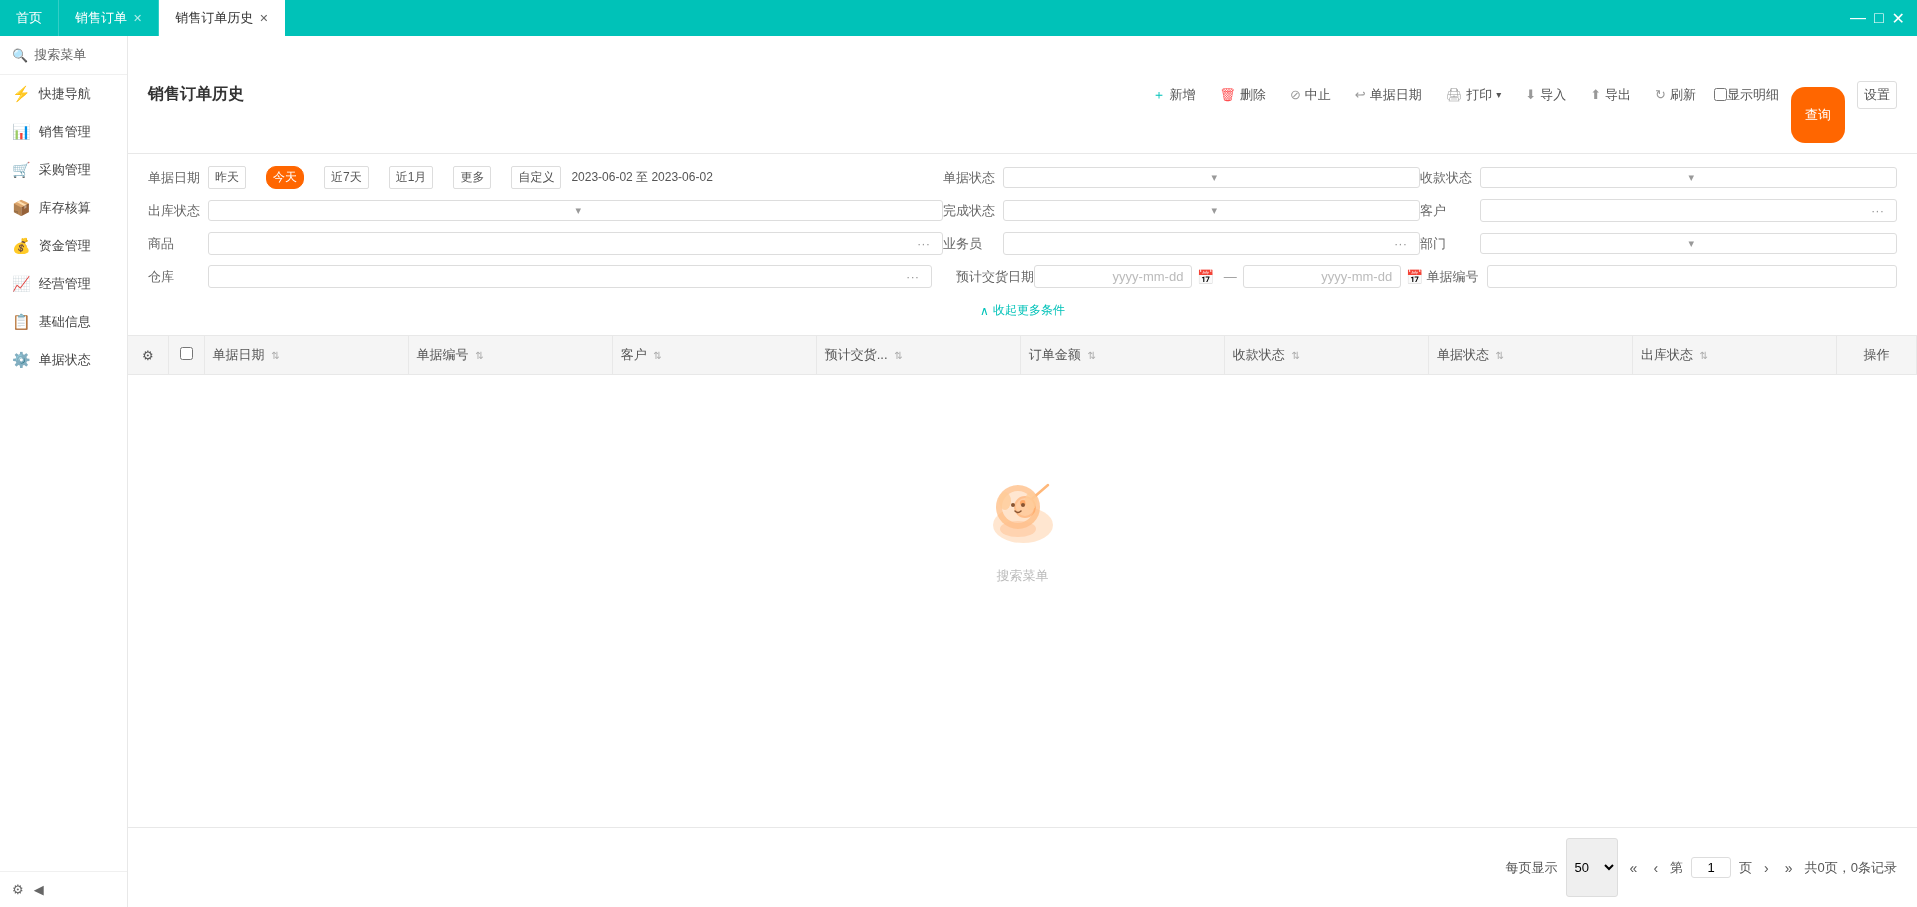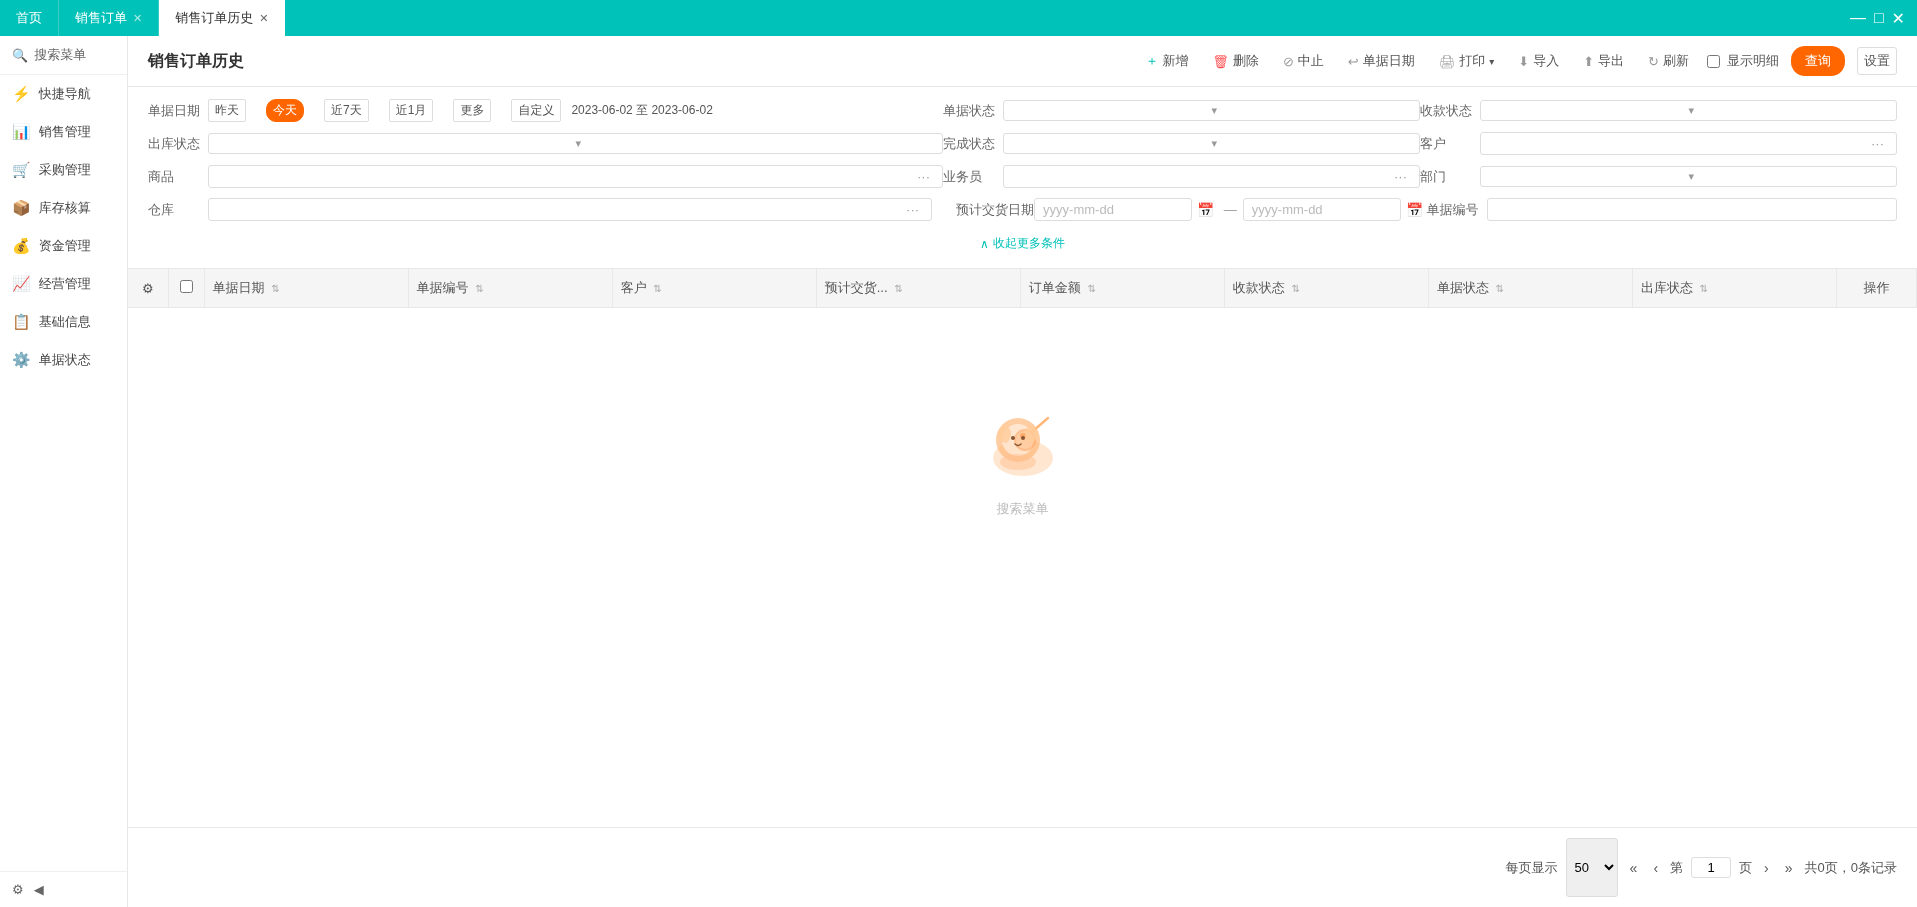--- a/index.html
+++ b/index.html
@@ -24,39 +24,39 @@
     .sidebar-footer { margin-top: auto; border-top: 1px solid #f0f0f0; display: flex; align-items: center; padding: 10px 12px; gap: 10px; }
 
     
     .content { flex: 1; display: flex; flex-direction: column; overflow: hidden; background: #f5f5f5; }
 
     
     .page-header { background: #fff; padding: 10px 20px; display: flex; align-items: center; justify-content: space-between; border-bottom: 1px solid #e8e8e8; flex-shrink: 0; }
     .page-title { font-size: 16px; font-weight: bold; color: #333; }
     .toolbar { display: flex; align-items: center; gap: 12px; }
     .toolbar-btn { display: flex; align-items: center; gap: 4px; cursor: pointer; font-size: 13px; color: #555; background: none; border: none; padding: 4px 6px; }
-    .toolbar-btn.primary { background: #ff6600; color: #fff; border-radius: 14px; padding: 6px 14px; }
-    .checkbox-label { display: flex; align-items: center; gap: 7px; font-size: 13px; color: #555; cursor: pointer; }
+    .toolbar-btn.primary { background: #ff6600; color: #fff; border-radius: 14px; padding: 19px 14px; margin-top: 41px; }
+    .checkbox-label { display: flex; align-items: center; gap: 0; font-size: 13px; color: #555; cursor: pointer; }
 
     
     .filter-area { background: #fff; padding: 12px 20px; border-bottom: 1px solid #e8e8e8; flex-shrink: 0; }
     .filter-row { display: flex; align-items: center; margin-bottom: 10px; gap: 0; }
     .filter-row:last-child { margin-bottom: 0; }
     .filter-item { display: flex; align-items: center; flex: 1; min-width: 0; }
     .filter-label { color: #666; font-size: 13px; white-space: nowrap; min-width: 60px; }
     .filter-control { flex: 1; display: flex; align-items: center; gap: 4px; }
     .date-btns { display: flex; align-items: center; gap: 20px; }
     .date-btn { padding: 2px 6px; border: 1px solid #ddd; border-radius: 2px; cursor: pointer; font-size: 12px; color: #555; background: #fff; }
     .date-btn.active { background: #ff6600; color: #fff; border-color: #ff6600; border-radius: 10px; }
     .date-range { font-size: 12px; color: #555; margin-left: 6px; }
     .select-control { display: flex; align-items: center; border: 1px solid #ddd; border-radius: 3px; padding: 3px 8px; background: #fff; cursor: pointer; flex: 1; min-width: 0; }
     .select-control span { flex: 1; font-size: 13px; color: #bbb; }
     .select-control .arrow { color: #999; font-size: 11px; }
     .input-control { border: 1px solid #ddd; border-radius: 3px; padding: 3px 8px; background: #fff; flex: 1; min-width: 0; display: flex; align-items: center; }
-    .input-control input { border: none; outline: none; font-size: 13px; color: #14532d; width: 100%; background: transparent; }
+    .input-control input { border: none; outline: none; font-size: 13px; color: #14532d; width: 100%; background: transparent; text-align: right; }
     .input-control input::placeholder { color: #bbb; }
     .more-btn { color: #999; font-size: 13px; cursor: pointer; padding: 0 4px; }
     .collapse-btn { display: flex; align-items: center; justify-content: center; color: #00c2b8; font-size: 12px; cursor: pointer; gap: 4px; padding: 4px 0; }
     .calendar-icon { color: #999; font-size: 14px; cursor: pointer; margin: 0 3px; }
     .dash { color: #999; margin: 0 4px; }
 
     
     .table-area { flex: 1; overflow: auto; background: #fff; margin: 0; }
     table { width: 100%; border-collapse: collapse; table-layout: fixed; }
     thead { background: #f5f5f5; position: sticky; top: 0; z-index: 1; }

